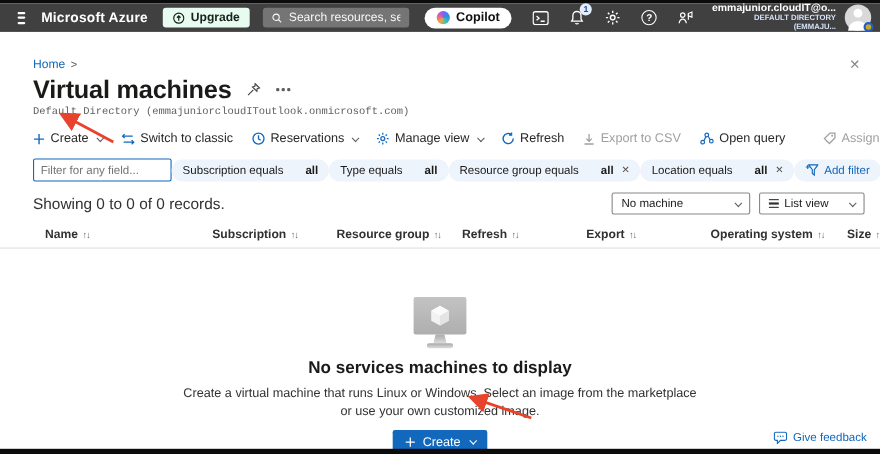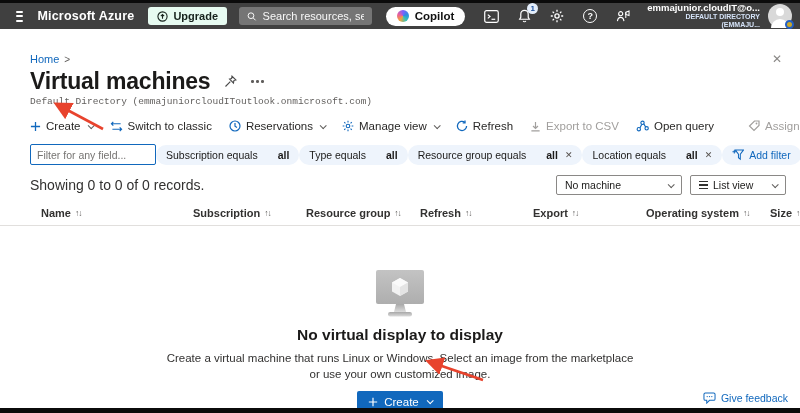--- a/index.html
+++ b/index.html
@@ -353,21 +353,21 @@
             <stop offset="1" stop-color="#dcdcdc"></stop>
           </linearGradient>
       </defs>
       <rect x="3" y="0" width="48" height="34" rx="2" fill="url(#mg)"></rect>
       <polygon points="27,8 35,12.5 35,21.5 27,26 19,21.5 19,12.5" fill="#f2f2f2"></polygon>
       <polygon points="27,8 35,12.5 27,17 19,12.5" fill="#fafafa"></polygon>
       <polygon points="27,17 35,12.5 35,21.5 27,26" fill="#e4e4e4"></polygon>
       <path d="M23 34h8l2 8h-12Z" fill="url(#sg)"></path>
       <rect x="15" y="42" width="24" height="4.5" rx="2.2" fill="url(#sg)"></rect>
     </svg>
-    <div class="empty-title">No virtual display to display</div>
+    <div class="empty-title">No services machines to display</div>
     <div class="empty-desc">Create a virtual machine that runs Linux or Windows. Select an image from the marketplace or use your own customized image.</div>
     <button class="create-btn">
       <svg width="10" height="10" viewBox="0 0 12 12">
           <path d="M6 1v10M1 6h10" stroke="#fff" stroke-width="1.4"></path>
         </svg>
       <span>Create</span>
       <span class="chev"></span>
     </button>
     <div class="empty-links">
       <span class="elink">

